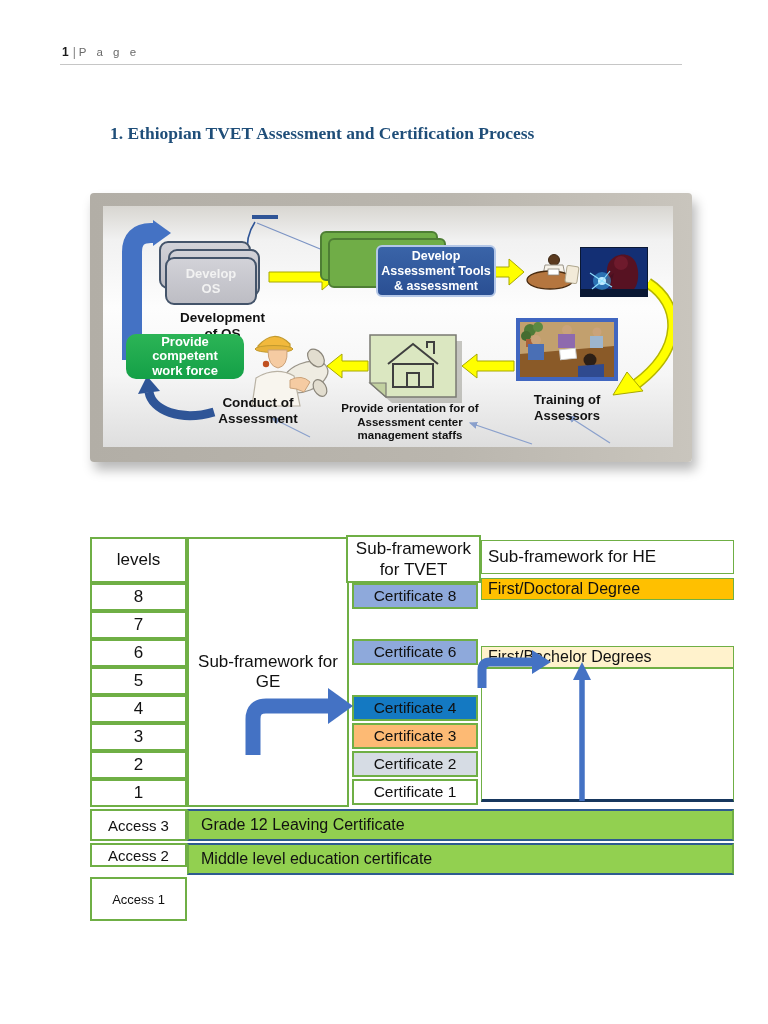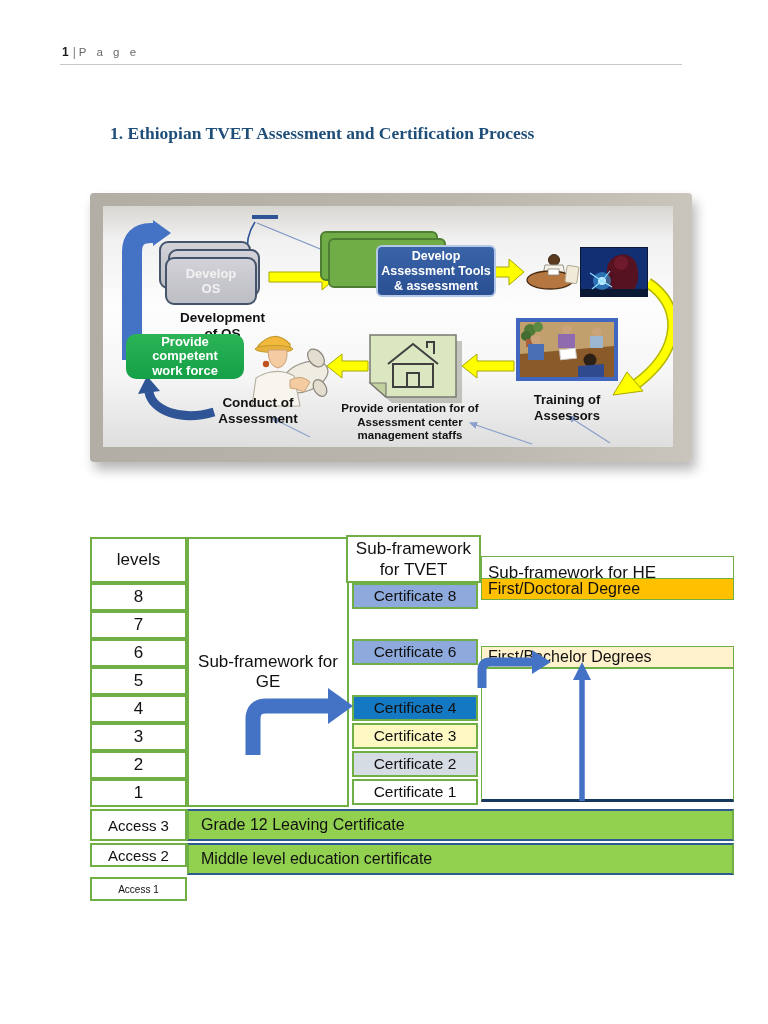--- a/index.html
+++ b/index.html
@@ -213,37 +213,37 @@
     <div class="cell lv" style="top:46px;height:28px;">8</div>
     <div class="cell lv" style="top:74px;height:28px;">7</div>
     <div class="cell lv" style="top:102px;height:28px;">6</div>
     <div class="cell lv" style="top:130px;height:28px;">5</div>
     <div class="cell lv" style="top:158px;height:28px;">4</div>
     <div class="cell lv" style="top:186px;height:28px;">3</div>
     <div class="cell lv" style="top:214px;height:28px;">2</div>
     <div class="cell lv" style="top:242px;height:28px;">1</div>
     <div class="cell lv" style="top:272px;height:32px;font-size:15px;">Access 3</div>
     <div class="cell lv" style="top:306px;height:24px;font-size:15px;">Access 2</div>
-    <div class="cell lv" style="top:340px;height:24px;font-size:10px;">Access 1</div>
+    <div class="cell lv" style="top:340px;height:44px;font-size:13px;">Access 1</div>
 
     <div class="cell" style="left:97px;top:0;width:162px;height:270px;font-size:17px;">
       <div style="width:140px;">Sub-framework for GE</div>
     </div>
 
     <div class="cell" style="left:256px;top:-2px;width:135px;height:48px;font-size:17px;line-height:21px;">
       <div style="width:120px;">Sub-framework for TVET</div>
     </div>
     <div class="cell cert" style="top: 46px; background-color: rgb(142, 169, 219);">Certificate 8</div>
     <div class="cell cert" style="top: 102px; background-color: rgb(142, 169, 219);">Certificate 6</div>
     <div class="cell cert" style="top: 158px; background-color: rgb(20, 121, 194);">Certificate 4</div>
-    <div class="cell cert" style="top: 186px; background-color: #fef9c3;">Certificate 3</div>
+    <div class="cell cert" style="top: 186px; background-color: #fdba74;">Certificate 3</div>
     <div class="cell cert" style="top: 214px; background-color: rgb(214, 220, 228);">Certificate 2</div>
     <div class="cell cert" style="top: 242px; background-color: rgb(255, 255, 255);">Certificate 1</div>
 
-    <div class="cell he" style="top:19px;height:34px;font-size:17px;">Sub-framework for HE</div>
+    <div class="cell he" style="top:3px;height:34px;font-size:17px;">Sub-framework for HE</div>
     <div class="cell he" style="top: 41px; height: 22px; line-height: 20px; background-color: rgb(255, 192, 0);">First/Doctoral Degree</div>
     <div class="cell he" style="top: 109px; height: 22px; line-height: 20px; background-color: rgb(255, 242, 204);">First/Bachelor Degrees</div>
     <div class="cell" style="left:391px;top:131px;width:253px;height:134px;border-width:1.5px;border-bottom:3px solid #17375e;"></div>
 
     <div class="cell green-row" style="top:272px;">Grade 12 Leaving Certificate</div>
     <div class="cell green-row" style="top:306px;">Middle level education certificate</div>
 
     <svg class="t-overlay" viewBox="0 0 645 373">
       <g>
         <path d="M163,218 V182 Q163,169 176,169 H238" stroke="#4472c4" stroke-width="15" fill="none"></path>

